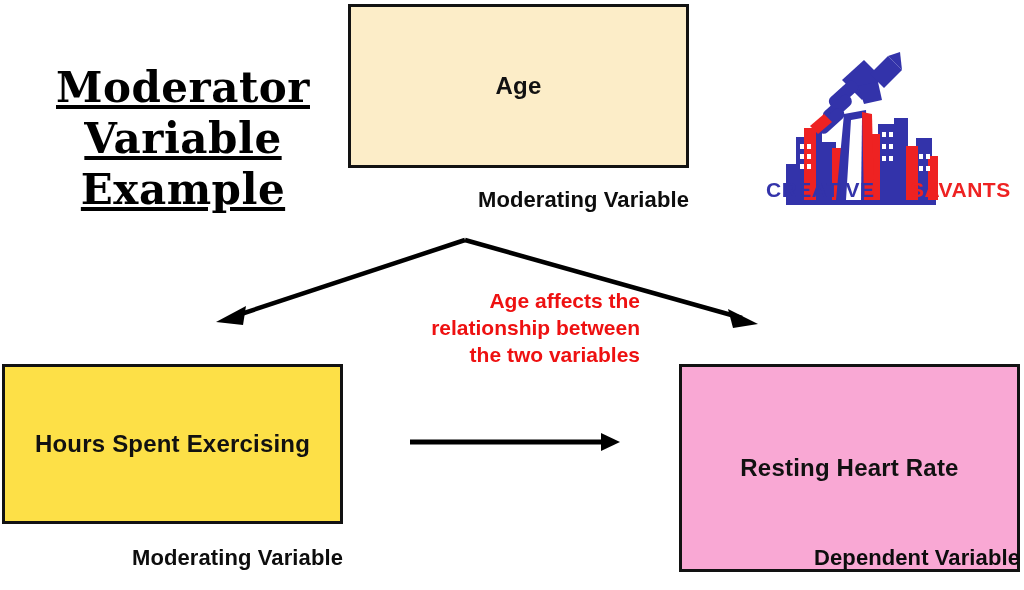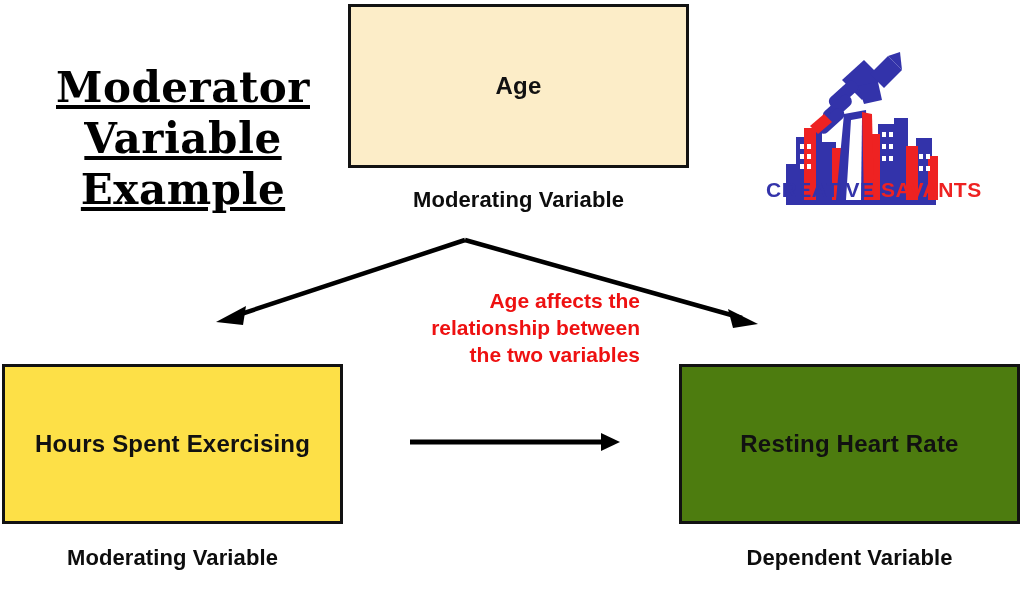--- a/index.html
+++ b/index.html
@@ -65,33 +65,33 @@
     left: 2px;
     top: 364px;
     width: 341px;
     height: 160px;
     background: #fde047;
   }
   #box-dependent {
     left: 679px;
     top: 364px;
     width: 341px;
-    height: 160px;
-    background: #4d7c0f;
+    height: 208px;
+    background: #f9a8d4;
     justify-content: center;
   }
 
   
   .caption {
     position: absolute;
     font-family: "Liberation Sans", sans-serif;
     font-weight: bold;
     font-size: 22px;
     color: #0d0d0d;
-    text-align: center;
+    text-align: right;
     letter-spacing: 0.1px;
   }
   #caption-moderator {
     left: 348px;
     top: 187px;
     width: 341px;
   }
   #caption-independent {
     left: 2px;
     top: 545px;
@@ -245,17 +245,17 @@
         <path d="M104 22 L122 4 L136 18 L118 36 Z" fill="#3333AA"></path>
         <path d="M122 4 L134 0 L136 18 Z" fill="#3333AA"></path>
         <path d="M44 74 L58 62 L66 70 L52 82 Z" fill="#EE2222"></path>
       </g>
 
       <text x="18" y="170" font-family="Liberation Sans, sans-serif" font-size="0"></text>
     </svg>
     <div style="position:absolute; left:0; top:126px; width:190px; text-align:center;
                 font-family:'Liberation Sans', sans-serif; font-weight:bold;
                 font-size:21px; letter-spacing:0.5px; white-space:nowrap;">
-      <span style="color:#3333AA;">CREATIVE</span><span>&nbsp;</span><span style="color:#EE2222;">SAVANTS</span>
+      <span style="color:#3333AA;">CREATIVE</span><span>&nbsp;</span><span style="color:#EE2222;padding-left:29px;">SAVANTS</span>
     </div>
   </div>
 
 </div>
 
 </body></html>

